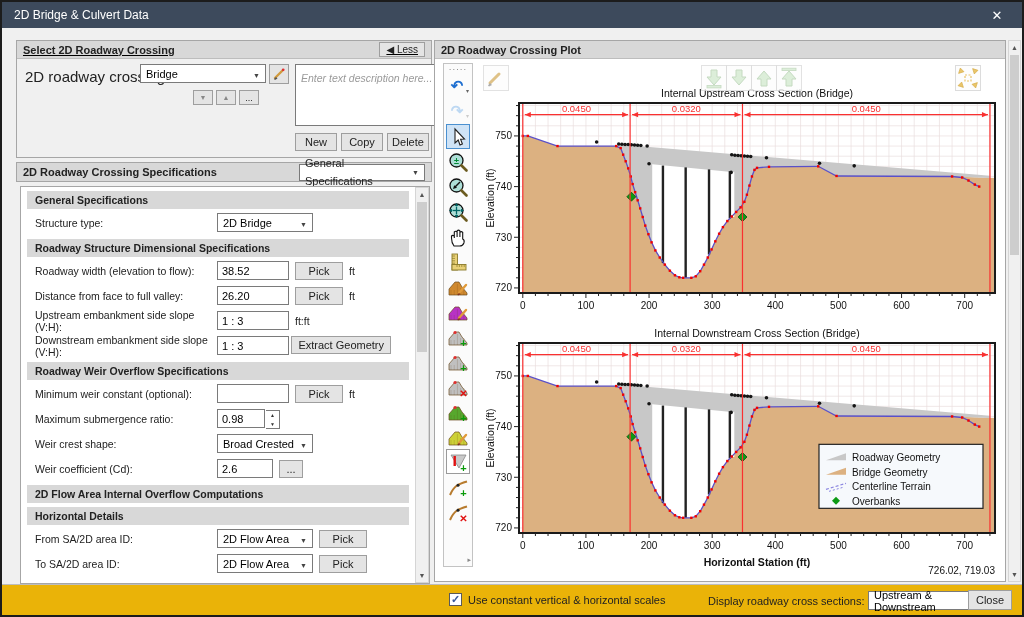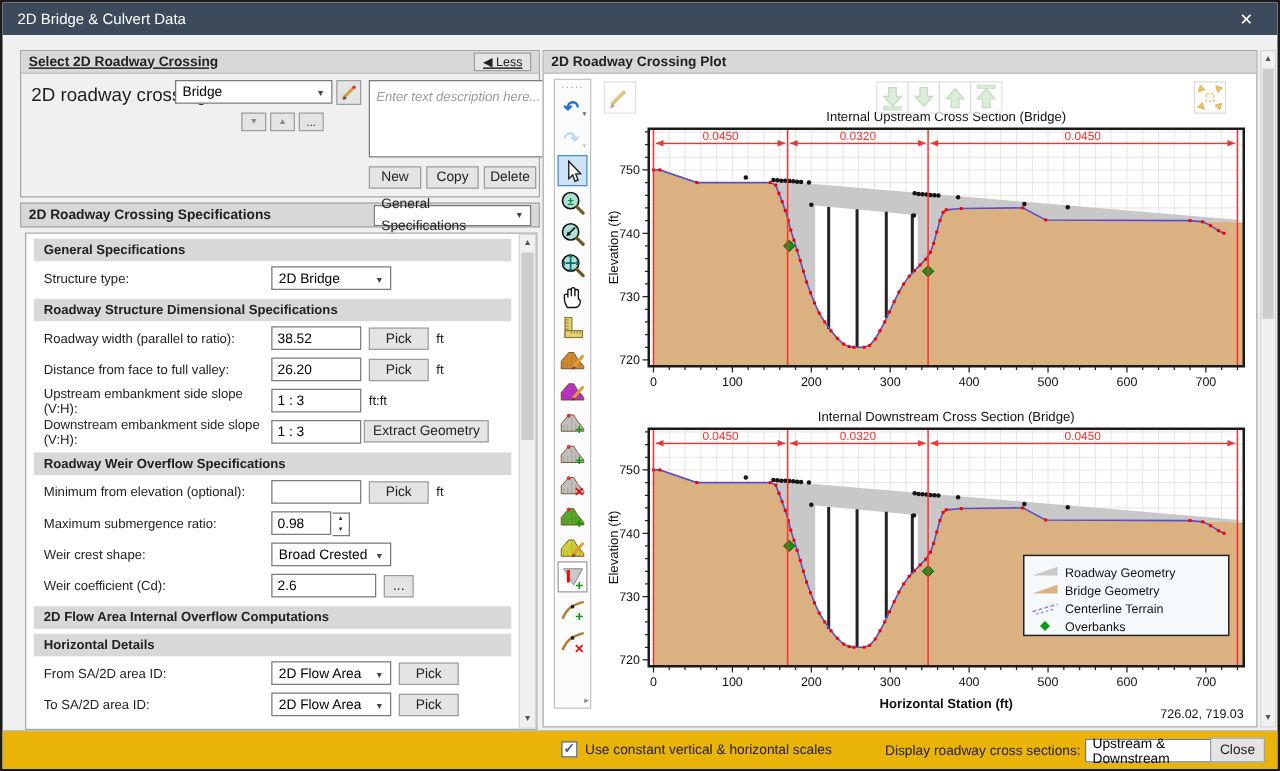--- a/index.html
+++ b/index.html
@@ -102,21 +102,21 @@
             <span class="row-label">Structure type:</span>
             <div class="row-ctrls">
               <div class="dd" style="width: 96px;">
                 <span>2D Bridge</span>
                 <span class="caret"></span>
               </div>
             </div>
           </div>
           <div class="section-header">Roadway Structure Dimensional Specifications</div>
           <div class="form-row">
-            <span class="row-label">Roadway width (parallel to ratio):</span>
+            <span class="row-label">Roadway width (elevation to flow):</span>
             <div class="row-ctrls">
               <div class="tb" style="width: 72px;">38.52</div>
               <button class="btn" style="width: 48px;">Pick</button>
               <span class="suffix">ft</span>
             </div>
           </div>
           <div class="form-row">
             <span class="row-label">Distance from face to full valley:</span>
             <div class="row-ctrls">
               <div class="tb" style="width: 72px;">26.20</div>
@@ -134,21 +134,21 @@
           <div class="form-row">
             <span class="row-label">Downstream embankment side slope (V:H):</span>
             <div class="row-ctrls">
               <div class="tb" style="width: 72px;">1 : 3</div>
               <span class="suffix">ft:ft</span>
               <button class="btn right-btn">Extract Geometry</button>
             </div>
           </div>
           <div class="section-header">Roadway Weir Overflow Specifications</div>
           <div class="form-row">
-            <span class="row-label">Minimum from elevation (optional):</span>
+            <span class="row-label">Minimum weir constant (optional):</span>
             <div class="row-ctrls">
               <div class="tb" style="width: 72px;"></div>
               <button class="btn" style="width: 48px;">Pick</button>
               <span class="suffix">ft</span>
             </div>
           </div>
           <div class="form-row">
             <span class="row-label">Maximum submergence ratio:</span>
             <div class="row-ctrls">
               <div class="tb spin" style="width: 48px;">0.98<div class="arrows">
@@ -163,21 +163,21 @@
             <div class="row-ctrls">
               <div class="dd" style="width: 96px;">
                 <span>Broad Crested</span>
                 <span class="caret"></span>
               </div>
             </div>
           </div>
           <div class="form-row">
             <span class="row-label">Weir coefficient (Cd):</span>
             <div class="row-ctrls">
-              <div class="tb" style="width: 84px;">2.6</div>
+              <div class="tb" style="width: 56px;">2.6</div>
               <button class="btn" style="width: 24px;">...</button>
             </div>
           </div>
           <div class="section-header">2D Flow Area Internal Overflow Computations</div>
           <div class="section-header">Horizontal Details</div>
           <div class="form-row">
             <span class="row-label">From SA/2D area ID:</span>
             <div class="row-ctrls">
               <div class="dd" style="width: 96px;">
                 <span>2D Flow Area</span>

